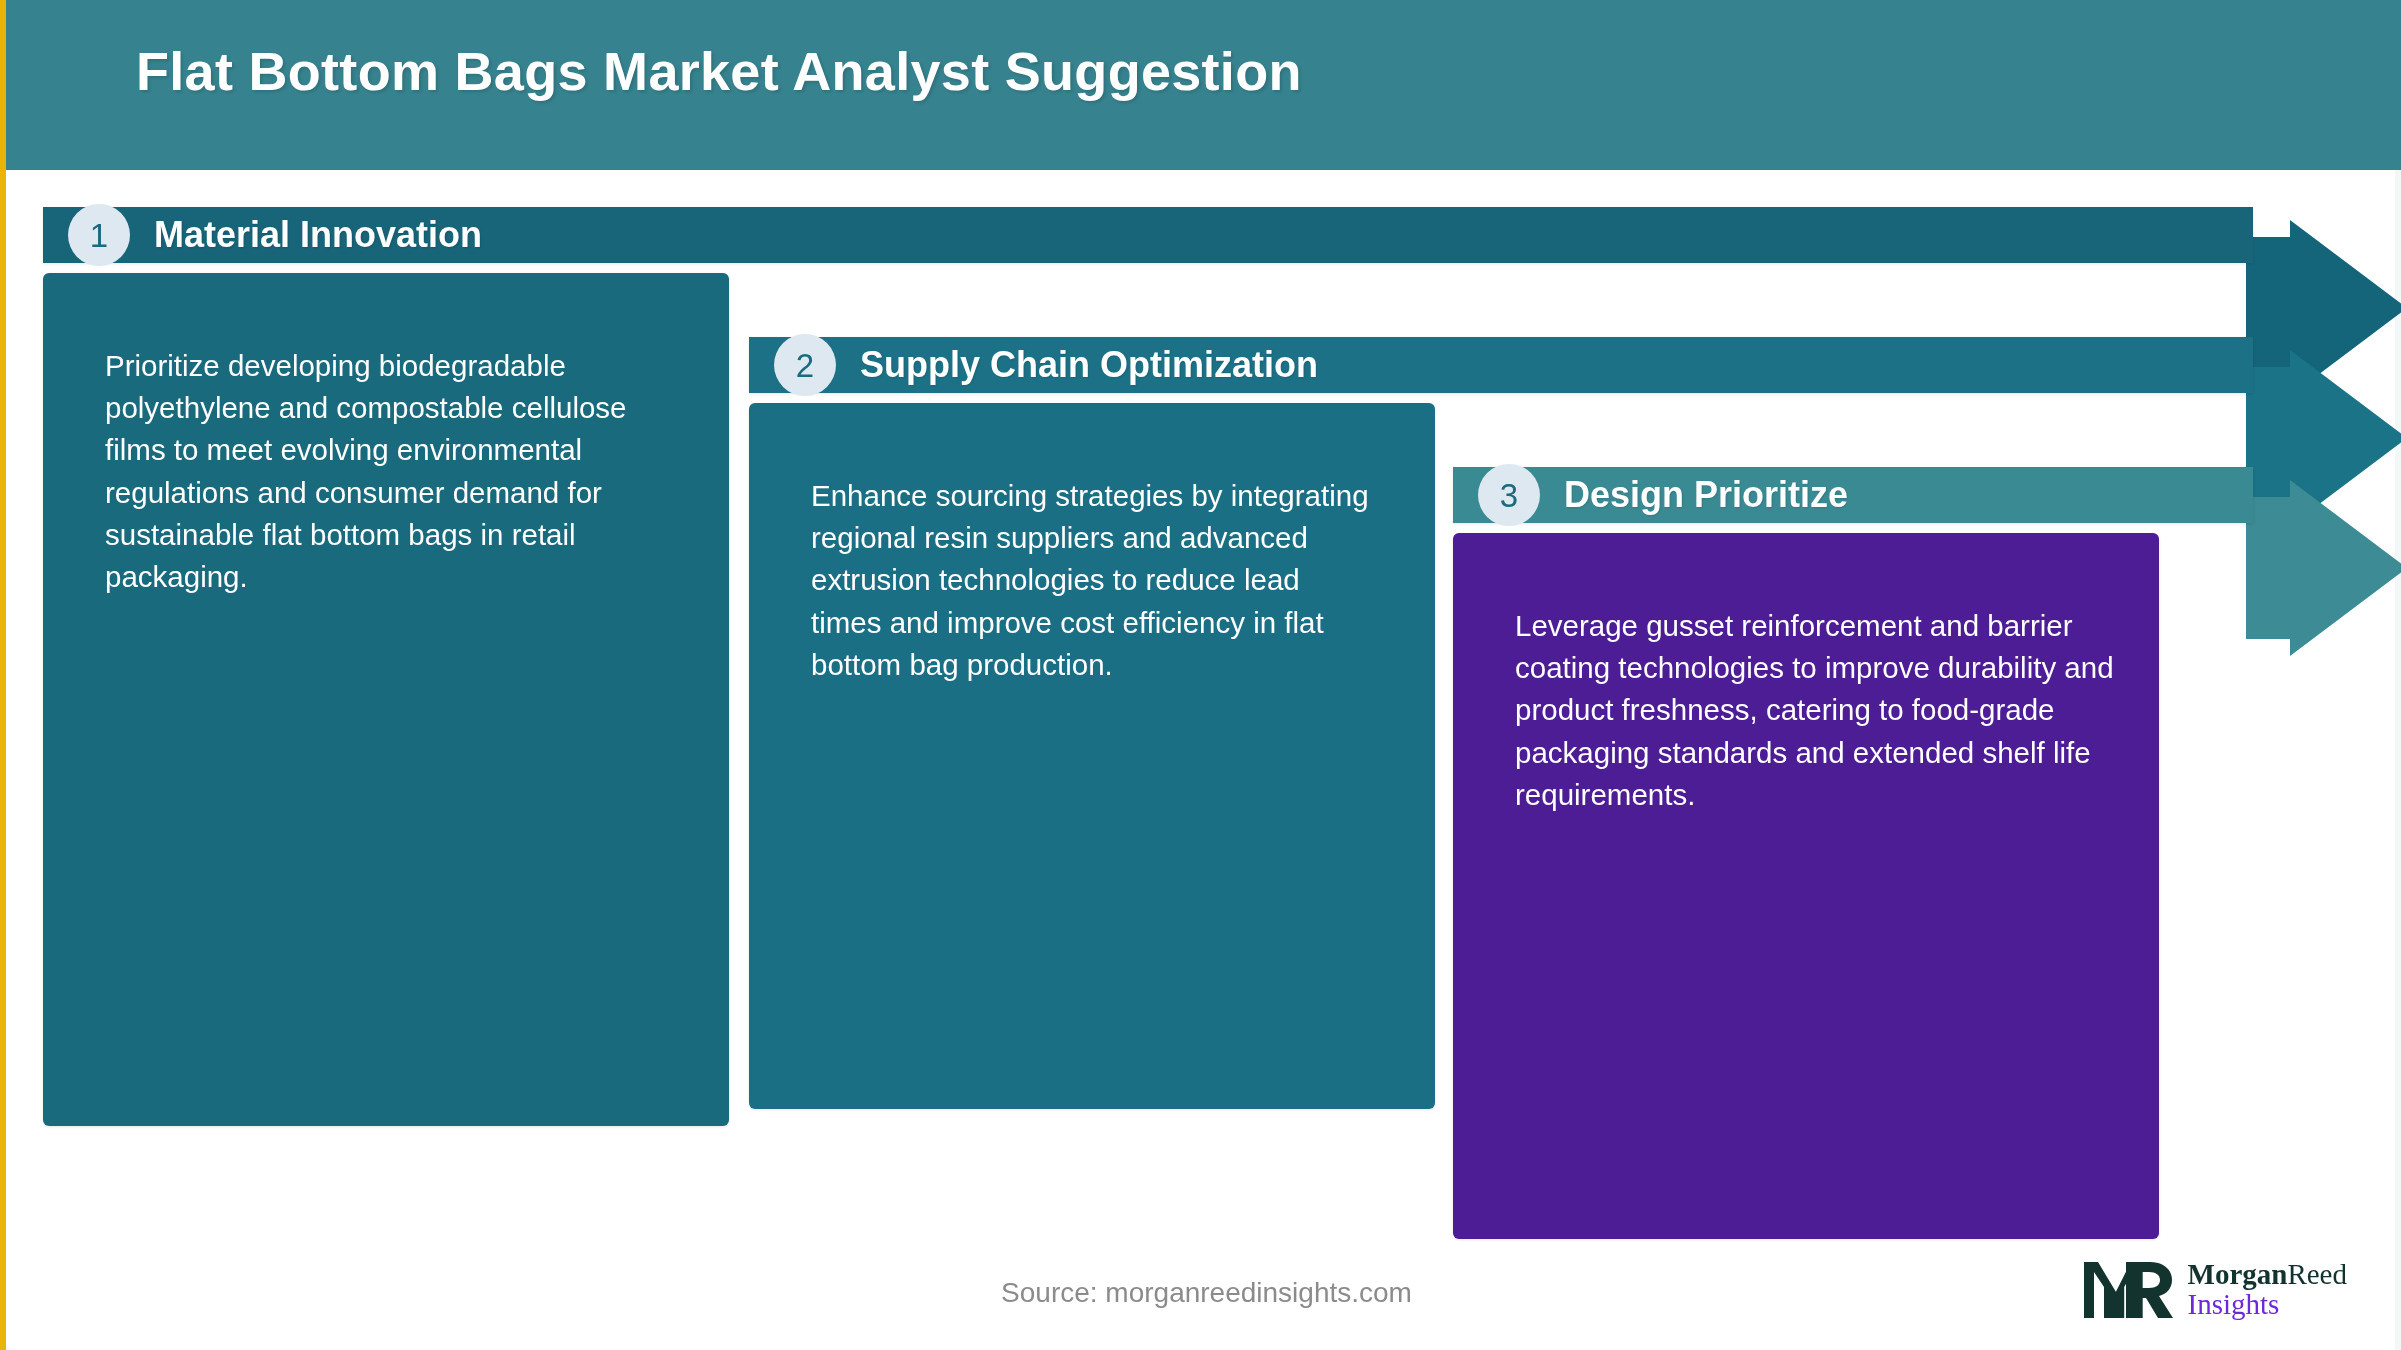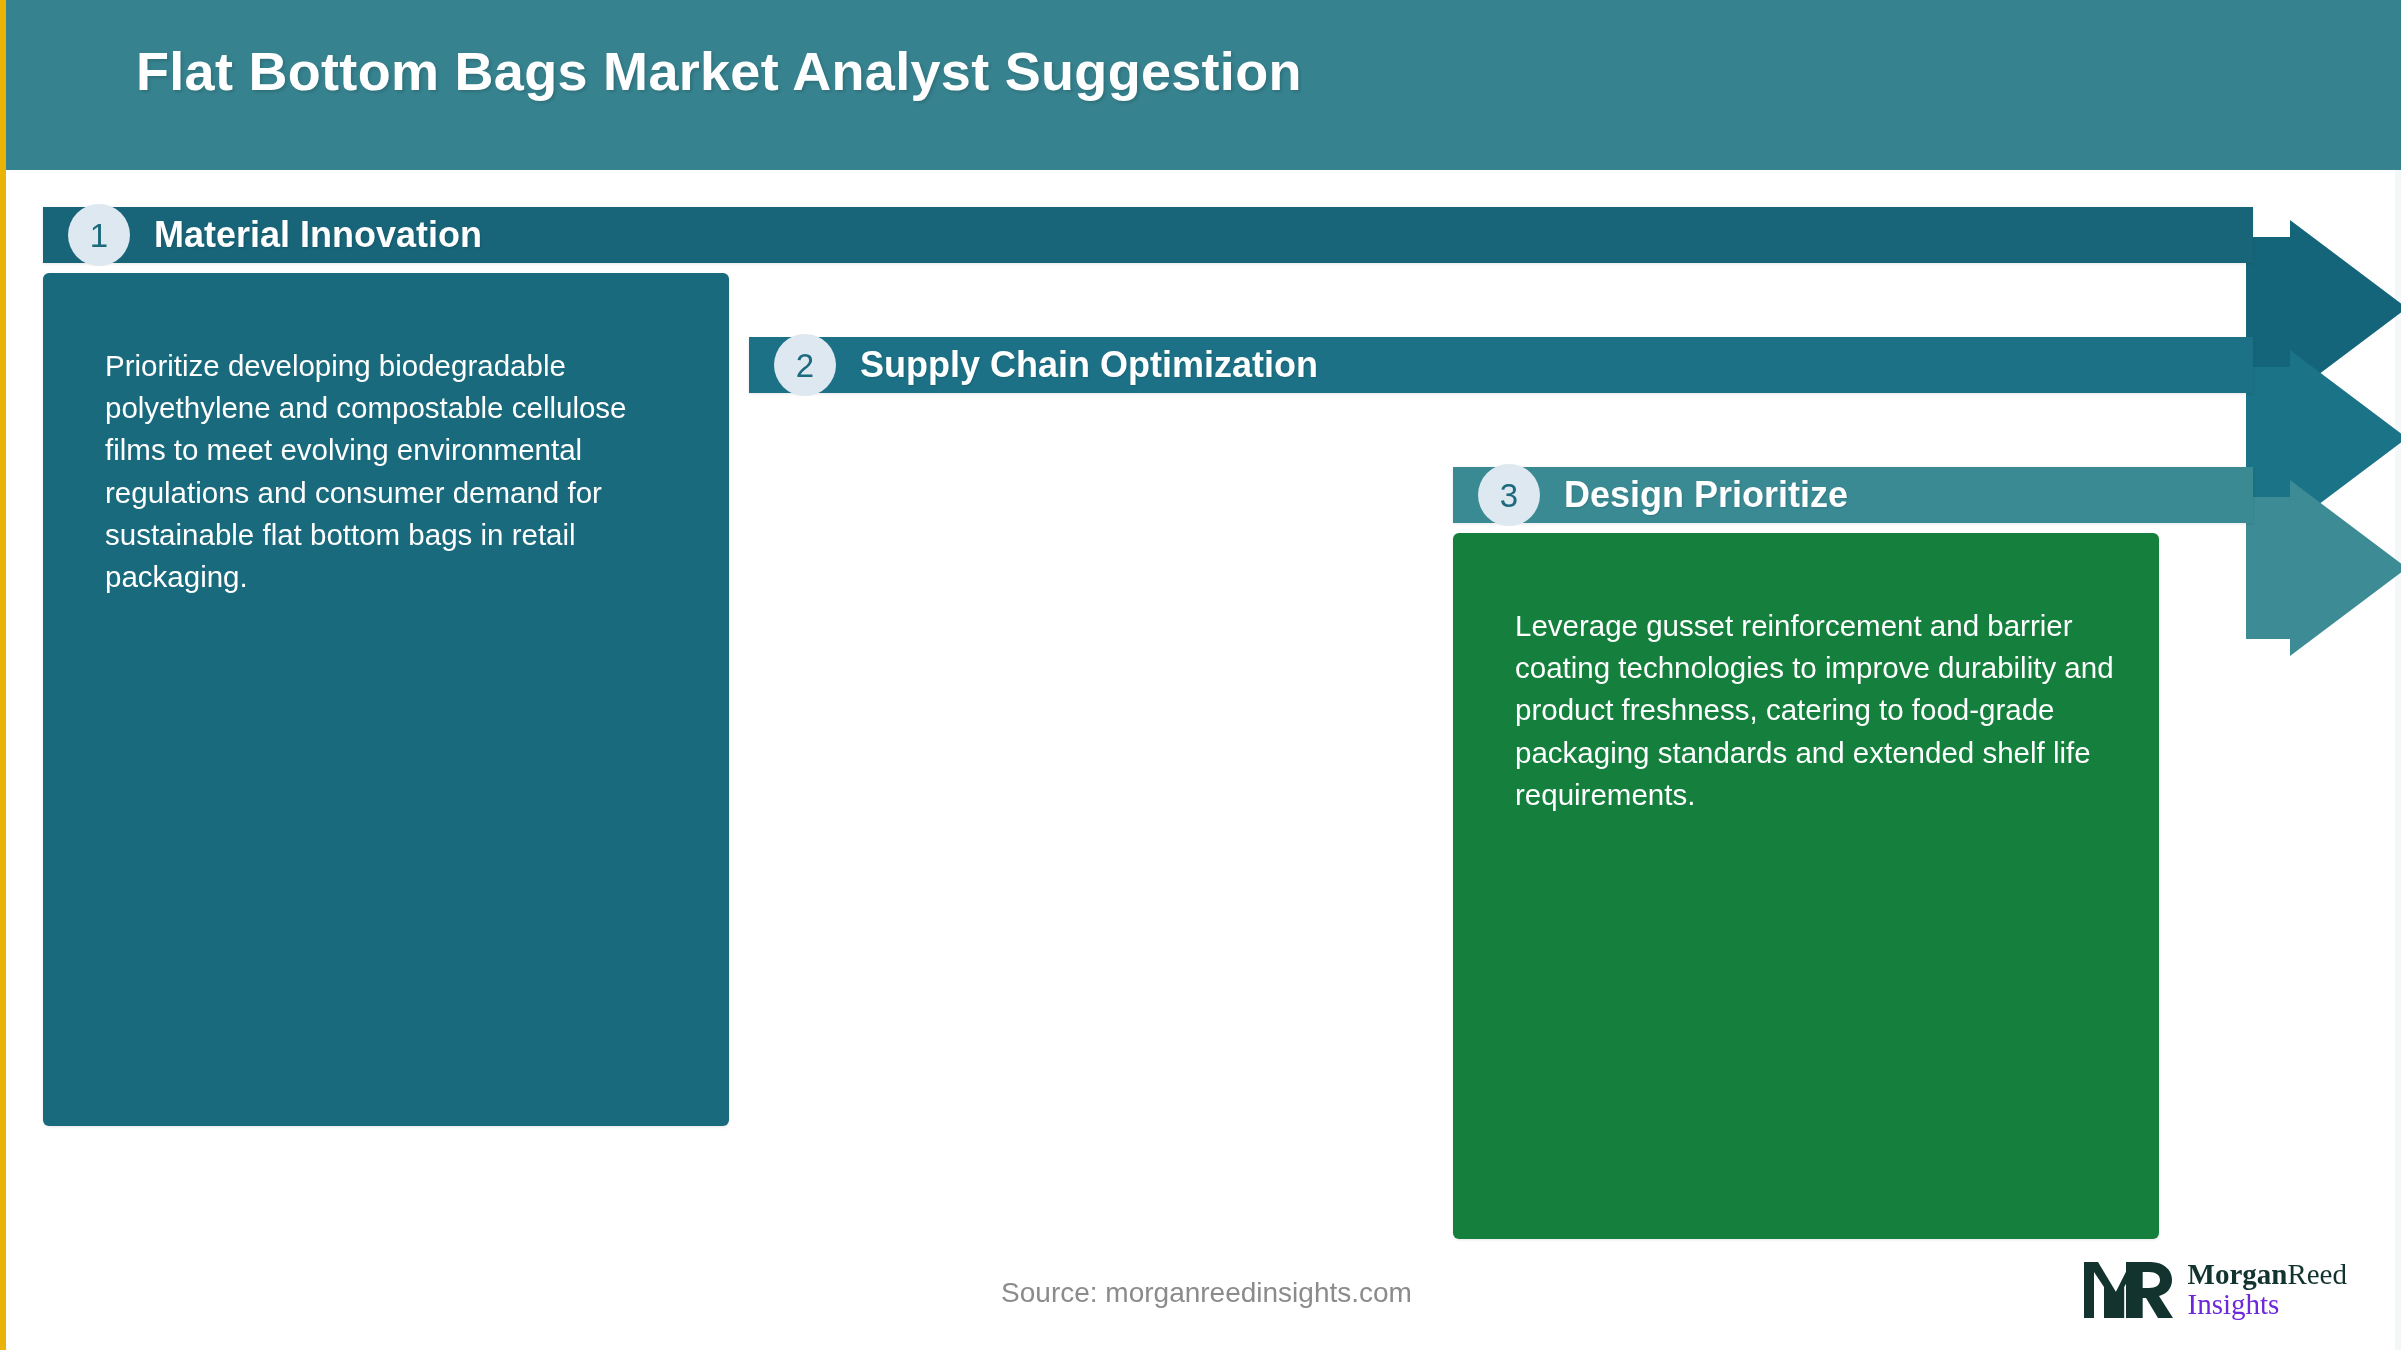--- a/index.html
+++ b/index.html
@@ -178,28 +178,31 @@
   <div class="card" id="card-1" style="background:#1a6a7d;">
     <div class="card-text">Prioritize developing biodegradable polyethylene and compostable cellulose films to meet evolving environmental regulations and consumer demand for sustainable flat bottom bags in retail packaging.</div>
   </div>
 
   <div class="band" id="band-2" style="background:#1c7186;">
     <div class="badge">
       <span class="badge-num">2</span>
     </div>
     <div class="band-title">Supply Chain Optimization</div>
   </div>
+  <div class="card" id="card-2" style="background:#1b6f85;">
+    <div class="card-text">Enhance sourcing strategies by integrating regional resin suppliers and advanced extrusion technologies to reduce lead times and improve cost efficiency in flat bottom bag production.</div>
+  </div>
 
   <div class="band" id="band-3" style="background:#3a8a94;">
     <div class="badge">
       <span class="badge-num">3</span>
     </div>
     <div class="band-title">Design Prioritize</div>
   </div>
-  <div class="card" id="card-3" style="background:#15803d;">
+  <div class="card" id="card-3" style="background:#4c1d95;">
     <div class="card-text">Leverage gusset reinforcement and barrier coating technologies to improve durability and product freshness, catering to food-grade packaging standards and extended shelf life requirements.</div>
   </div>
 
   <div id="source-note">Source: morganreedinsights.com</div>
 
   <div id="logo">
     <svg id="logo-mark" width="92" height="62" viewBox="0 0 92 62">
       <path d="M 2 60 L 2 4 L 16 4 L 34 34 L 34 60 L 22 60 L 22 29 L 12 14 L 12 60 Z" fill="#13332f"></path>
       <path d="M 36 60 L 36 34 L 54 4 L 68 4 L 68 60 L 56 60 L 56 14 L 46 29 L 46 60 Z" fill="#13332f" transform="translate(-4,0) scale(0.84,1) translate(9,0)"></path>
       <path d="M 44 4 L 68 4 C 82 4 90 12 90 22 C 90 30 85 36 77 38 L 91 60 L 76 60 L 64 40 L 56 40 L 56 60 L 44 60 Z

